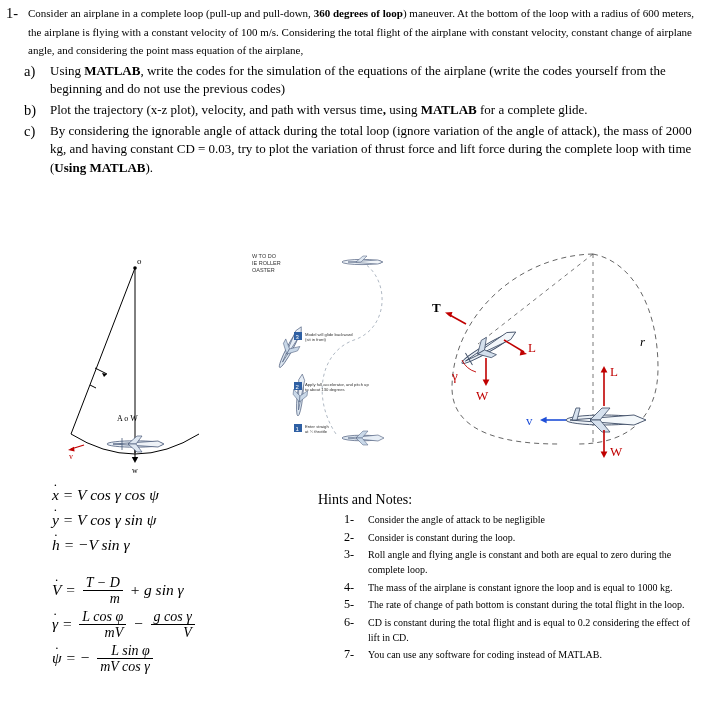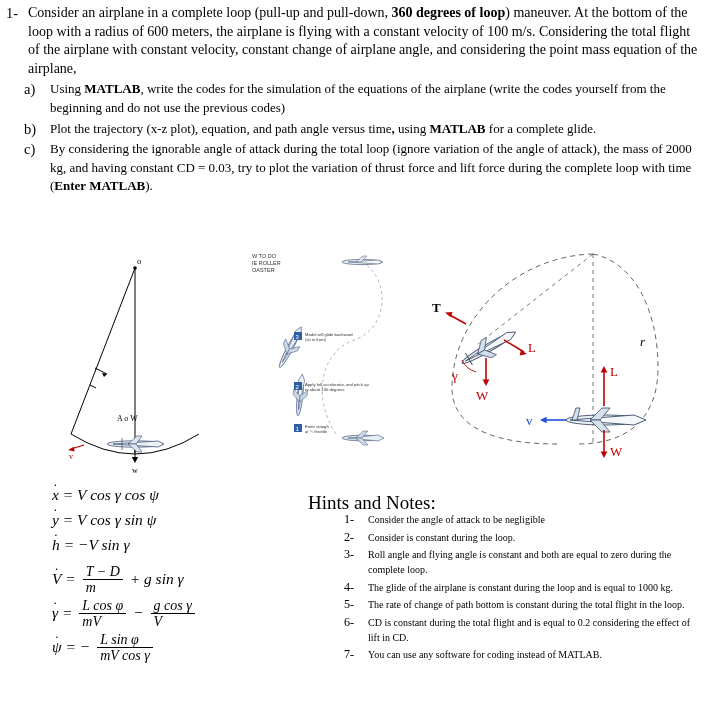--- a/index.html
+++ b/index.html
@@ -33,21 +33,21 @@
     align-items: flex-start;
   }
   .prob-num {
     width: 22px;
     flex: 0 0 22px;
     font-size: 14.5px;
     line-height: 18.6px;
   }
   .prob-body {
     flex: 1 1 auto;
-    font-size: 14px;
+    font-size: 11px;
     line-height: 18.6px;
     text-align: left;
   }
   .bold { font-weight: bold; }
 
   .sub-list {
     margin-top: 2px;
   }
   .sub-row {
     display: flex;
@@ -107,22 +107,22 @@
     left: 50%;
     top: -7px;
     transform: translateX(-50%);
     font-style: normal;
     font-size: 13px;
     line-height: 6px;
   }
   .frac {
     display: inline-block;
     vertical-align: middle;
-    text-align: left;
-    margin: 4px 3px;
+    text-align: right;
+    margin: 15px 3px;
     position: relative;
     top: -1px;
   }
   .frac .num {
     display: block;
     font-size: 14px;
     padding: 0 3px;
     border-bottom: 1px solid #000;
     line-height: 15px;
   }
@@ -130,23 +130,23 @@
     display: block;
     font-size: 14px;
     padding: 0 3px;
     line-height: 15px;
   }
   .eq-tall { height: 34px; }
 
   
   .hints-title {
     position: absolute;
-    left: 308px;
+    left: 318px;
     top: 492px;
-    font-size: 19px;
+    font-size: 14px;
   }
   .hints {
     position: absolute;
     left: 344px;
     top: 512px;
     width: 352px;
   }
   .hint-row {
     display: flex;
     align-items: flex-start;
@@ -181,28 +181,28 @@
       <div class="sub-row">
         <div class="sub-label">a)</div>
         <div class="sub-text">
           <span>Using </span><span class="bold">MATLAB</span><span>, write the codes for the simulation of the equations of the airplane (write the codes yourself from the beginning and do not use the previous codes)</span>
         </div>
       </div>
 
       <div class="sub-row">
         <div class="sub-label">b)</div>
         <div class="sub-text">
-          <span>Plot the trajectory (x-z plot), equation, and path angle versus time</span><span class="bold">, </span><span>using </span><span class="bold">MATLAB</span><span> for a complete glide.</span>
+          <span>Plot the trajectory (x-z plot), velocity, and path with versus time</span><span class="bold">, </span><span>using </span><span class="bold">MATLAB</span><span> for a complete glide.</span>
         </div>
       </div>
 
       <div class="sub-row">
         <div class="sub-label">c)</div>
         <div class="sub-text">
-          <span>By considering the ignorable angle of attack during the total loop (ignore variation of the angle of attack), the mass of 2000 kg, and having constant CD = 0.03, try to plot the variation of thrust force and lift force during the complete loop with time (</span><span class="bold">Enter MATLAB</span><span>).</span>
+          <span>By considering the ignorable angle of attack during the total loop (ignore variation of the angle of attack), the mass of 2000 kg, and having constant CD = 0.03, try to plot the variation of thrust force and lift force during the complete loop with time (</span><span class="bold">Using MATLAB</span><span>).</span>
         </div>
       </div>
     </div>
   </div>
 
   <div class="figures">
 
     <div class="fig" id="fig-loop-left">
       <svg width="200" height="232" viewBox="0 0 200 232">
 
@@ -411,21 +411,21 @@
     <div class="hint-row">
       <div class="hint-num">2-</div>
       <div class="hint-text">Consider is constant during the loop.</div>
     </div>
     <div class="hint-row">
       <div class="hint-num">3-</div>
       <div class="hint-text">Roll angle and flying angle is constant and both are equal to zero during the complete loop.</div>
     </div>
     <div class="hint-row">
       <div class="hint-num">4-</div>
-      <div class="hint-text">The glide of the airplane is constant during the loop and is equal to 1000 kg.</div>
+      <div class="hint-text">The mass of the airplane is constant ignore the loop and is equal to 1000 kg.</div>
     </div>
     <div class="hint-row">
       <div class="hint-num">5-</div>
       <div class="hint-text">The rate of change of path bottom is constant during the total flight in the loop.</div>
     </div>
     <div class="hint-row">
       <div class="hint-num">6-</div>
       <div class="hint-text">CD is constant during the total flight and is equal to 0.2 considering the effect of lift in CD.</div>
     </div>
     <div class="hint-row">

